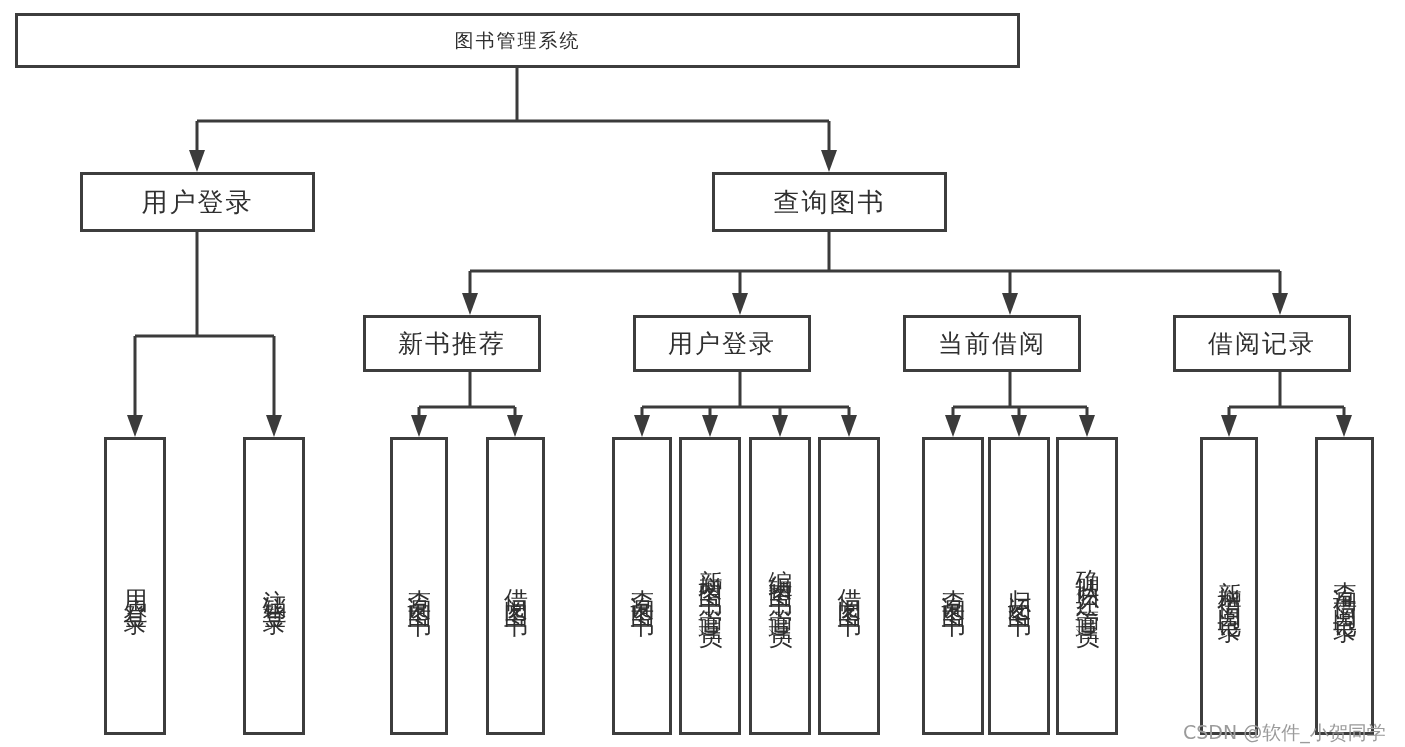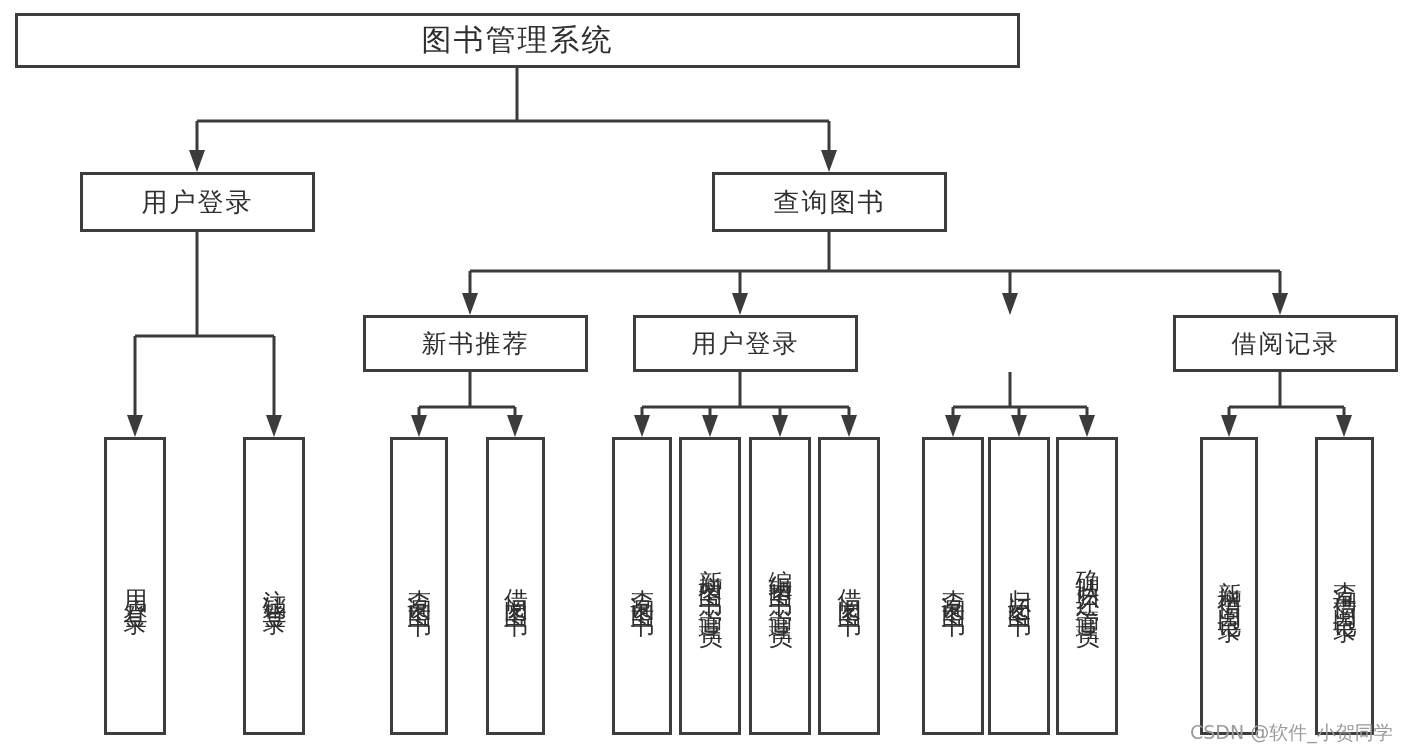--- a/index.html
+++ b/index.html
@@ -41,49 +41,48 @@
     align-items: center;
     justify-content: center;
     color: #2f2f2f;
   }
   .hlabel {
     letter-spacing: 2px;
     white-space: nowrap;
   }
   .root-box {
     left: 15px; top: 13px; width: 1005px; height: 55px;
-    font-size: 30px;
+    font-size: 19px;
   }
   .l2-box {
     top: 172px; width: 235px; height: 60px;
     font-size: 26px;
   }
   .l3-box {
-    top: 315px; width: 225px; height: 57px;
+    top: 315px; width: 178px; height: 57px;
     font-size: 25px;
   }
   .leaf {
     top: 437px; height: 298px;
     font-size: 24px;
   }
   .vlabel {
     writing-mode: vertical-rl;
     text-orientation: mixed;
     letter-spacing: 8px;
     line-height: 1.05;
   }
   .watermark {
     position: absolute;
     left: 1183px;
     top: 720px;
     font-size: 19px;
     color: #9b9b9b;
     white-space: nowrap;
     z-index: 5;
-    margin-left: 7px;
   }
 </style>
 </head>
 <body>
 
 <div class="canvas">
 
   <svg class="connectors" viewBox="0 0 1405 747" xmlns="http://www.w3.org/2000/svg">
 
     <g>
@@ -134,20 +133,21 @@
     </g>
   </svg>
 
   <div class="box root-box hlabel">图书管理系统</div>
 
   <div class="box l2-box hlabel" style="left:80px">用户登录</div>
   <div class="box l2-box hlabel" style="left:712px">查询图书</div>
 
   <div class="box l3-box hlabel" style="left:363px">新书推荐</div>
   <div class="box l3-box hlabel" style="left:633px">用户登录</div>
+  <div class="box l3-box hlabel" style="left:903px">当前借阅</div>
   <div class="box l3-box hlabel" style="left:1173px">借阅记录</div>
 
   <div class="box leaf" style="left:104px;width:62px">
     <span class="vlabel">用户登录</span>
   </div>
   <div class="box leaf" style="left:243px;width:62px">
     <span class="vlabel">注销登录</span>
   </div>
 
   <div class="box leaf" style="left:390px;width:58px">

